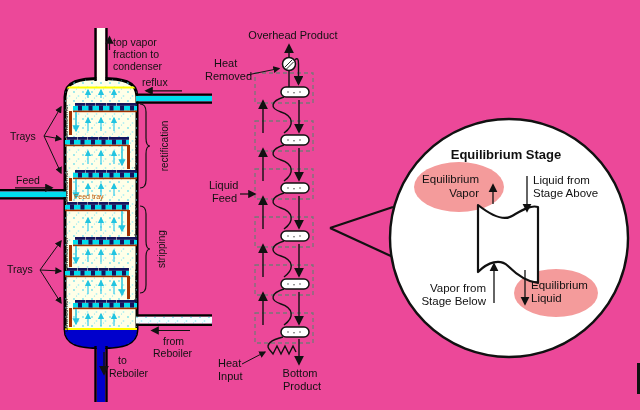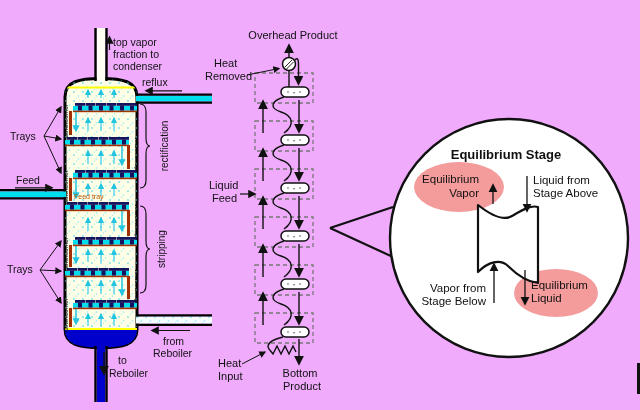--- a/index.html
+++ b/index.html
@@ -1,16 +1,16 @@
 <!DOCTYPE html>
 <html><head>
 <meta charset="utf-8">
 <style>
   html,body{margin:0;padding:0;background:#ffffff;}
-  #stage{position:relative;width:640px;height:410px;background:#f0abfc;overflow:hidden;}
+  #stage{position:relative;width:640px;height:410px;background:#ec4899;overflow:hidden;}
   svg{display:block;}
   text{font-family:"Liberation Sans",sans-serif;fill:#111;}
   .t11{font-size:11px;}
   .t105{font-size:10.5px;}
   .t10{font-size:10px;}
   .t115{font-size:11.5px;}
   .t65{font-size:6.5px;}
   .t7{font-size:7px;fill:#bb5500;}
   .ttl{font-size:13px;font-weight:bold;}
 </style>

